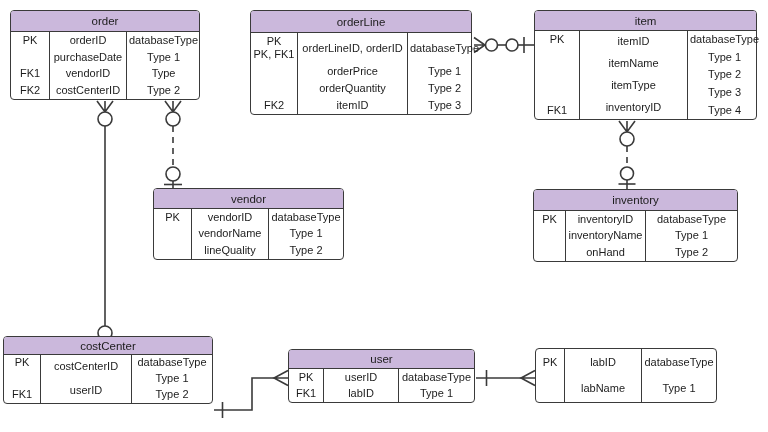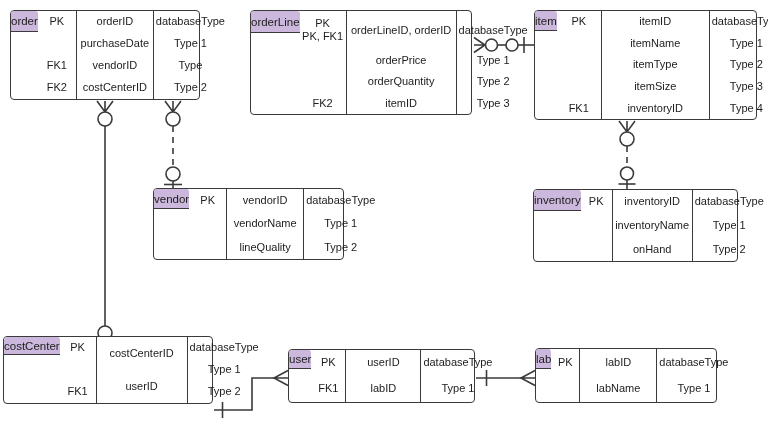--- a/index.html
+++ b/index.html
@@ -1,20 +1,20 @@
 <!DOCTYPE html>
 <html><head>
 <meta charset="utf-8">
 <style>
   html,body{margin:0;padding:0;background:#ffffff;}
   .canvas{position:relative;width:768px;height:432px;background:#ffffff;
           font-family:"Liberation Sans",sans-serif;overflow:hidden;}
   svg.wires{position:absolute;left:0;top:0;z-index:1;}
   .tbl{position:absolute;z-index:2;box-sizing:border-box;background:#ffffff;
-       border:1.6px solid #3a3a3a;border-radius:4px;display:flex;flex-direction:row;}
+       border:1.6px solid #3a3a3a;border-radius:4px;display:flex;flex-direction:column;}
   .tbl-header{background:#cbb8dc;border-bottom:1.6px solid #3a3a3a;
        display:flex;align-items:center;justify-content:center;
        font-size:11.5px;color:#1c1c1c;border-radius:2.5px 2.5px 0 0;flex:none;}
   .tbl-body{flex:1;display:flex;min-height:0;}
   .col{display:flex;flex-direction:column;box-sizing:border-box;flex:none;}
   .col.grow{flex:1;}
   .col + .col{border-left:1.6px solid #3a3a3a;}
   .cell{flex:1;display:flex;align-items:center;justify-content:center;
         font-size:11px;line-height:1.2;color:#1c1c1c;white-space:pre-line;
         text-align:center;padding:0 2px;overflow:hidden;}
@@ -132,21 +132,20 @@
         <div class="cell">PK</div>
         <div class="cell"></div>
         <div class="cell"></div>
         <div class="cell"></div>
         <div class="cell">FK1</div>
       </div>
       <div class="col" style="width:108px">
         <div class="cell">itemID</div>
         <div class="cell">itemName</div>
         <div class="cell">itemType</div>
-        <div class="cell">itemSize</div>
         <div class="cell">inventoryID</div>
       </div>
       <div class="col grow">
         <div class="cell">databaseType</div>
         <div class="cell">Type 1</div>
         <div class="cell">Type 2</div>
         <div class="cell">Type 3</div>
         <div class="cell">Type 4</div>
       </div>
     </div>
@@ -226,21 +225,20 @@
         <div class="cell">labID</div>
       </div>
       <div class="col grow">
         <div class="cell">databaseType</div>
         <div class="cell">Type 1</div>
       </div>
     </div>
   </div>
 
   <div class="tbl" style="left:535px;top:348px;width:182px;height:55px">
-    <div class="tbl-header" style="height:19px">lab</div>
     <div class="tbl-body">
       <div class="col" style="width:28px">
         <div class="cell">PK</div>
         <div class="cell"></div>
       </div>
       <div class="col" style="width:77px">
         <div class="cell">labID</div>
         <div class="cell">labName</div>
       </div>
       <div class="col grow">

